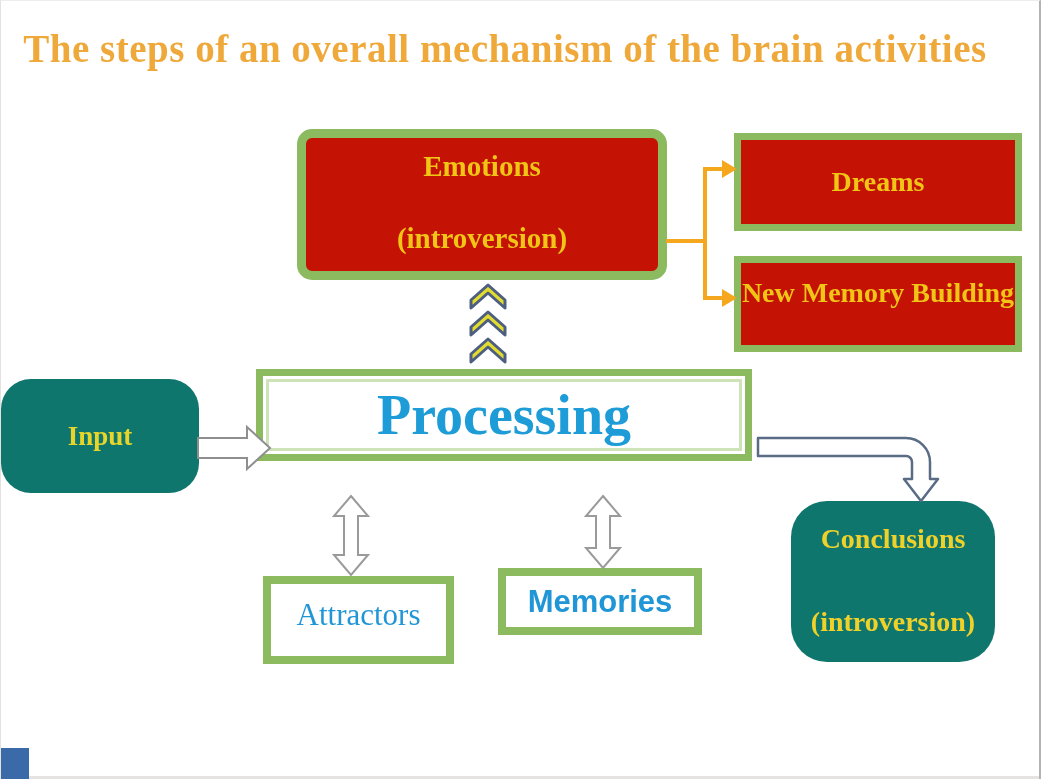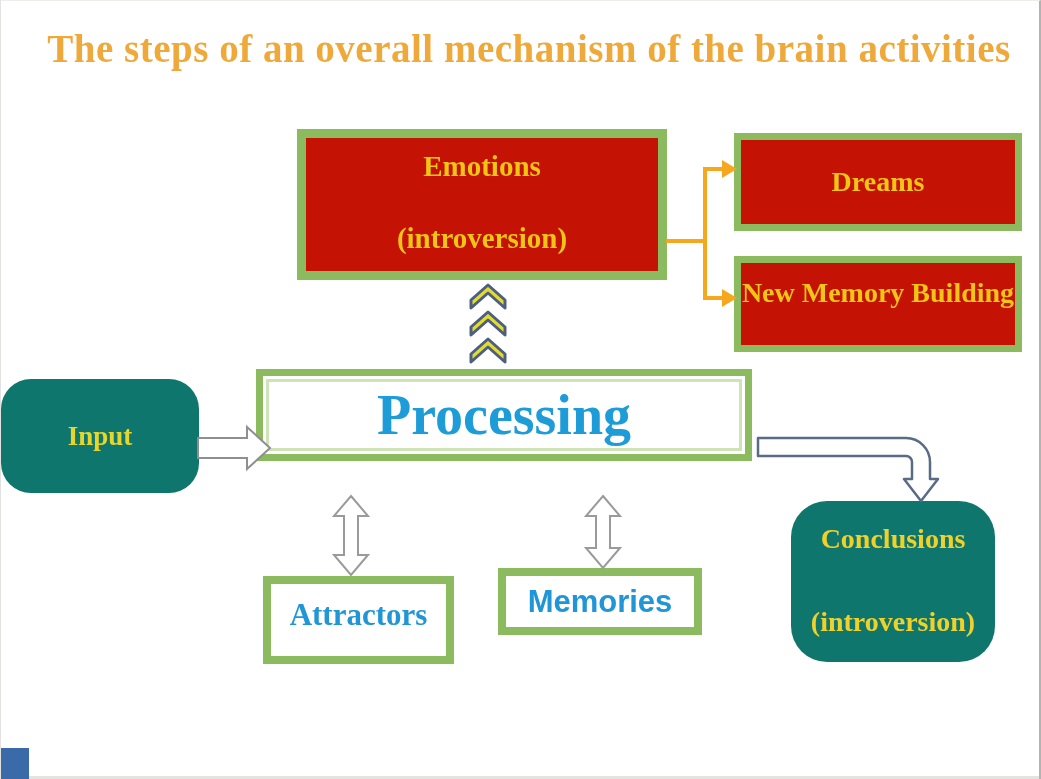--- a/index.html
+++ b/index.html
@@ -8,21 +8,21 @@
     width:1041px;height:779px;
     background:#ffffff;
     overflow:hidden;
     font-family:"Liberation Serif", serif;
     border-left:1px solid #e4e2e0;
     border-right:2px solid #b5b3b1;
     border-top:1px solid #efedeb;
     box-sizing:border-box;
   }
   .title{
-    position:absolute;left:28px;top:20px;width:1000px;
+    position:absolute;left:4px;top:20px;width:1000px;
     text-align:center;
     color:#EFA93B;
     font-size:39px;font-weight:bold;
     line-height:1.42;
     letter-spacing:0.5px;
   }
   .node{position:absolute;box-sizing:border-box;display:flex;flex-direction:column;align-items:center;}
   .red-node{
     background:#C41205;
     border:9px solid #8CBA5F;
@@ -34,31 +34,31 @@
     background:#0f766e;
     color:#EFD12A;
     font-weight:bold;
     text-align:center;
   }
   .green-frame{
     background:#ffffff;
     border:8px solid #8CBA5F;
     text-align:center;
   }
-  #emotions{left:296px;top:128px;width:370px;height:151px;justify-content:space-between;padding:12px 6px 16px 6px;font-size:29px;}
+  #emotions{left:296px;top:128px;width:370px;height:151px;justify-content:space-between;padding:12px 6px 16px 6px;font-size:29px;border-radius:15px;}
   #dreams{left:733px;top:132px;width:288px;height:98px;border-width:7px;padding-top:26px;font-size:28px;}
   #newmem{left:733px;top:255px;width:288px;height:96px;border-width:7px;padding-top:10px;font-size:28px;line-height:1.4;}
   #processing{left:255px;top:368px;width:496px;height:92px;border-width:7px;
     box-shadow:inset 0 0 0 3px #ffffff, inset 0 0 0 6px #cfe3b8;
     justify-content:center;}
   #processing .big{color:#1E9CD7;font-size:56px;font-weight:bold;}
   #input{left:0px;top:378px;width:198px;height:114px;border-radius:30px;justify-content:center;font-size:27px;color:#E8D52A;}
   #conclusions{left:790px;top:500px;width:204px;height:161px;border-radius:36px;justify-content:space-between;padding:22px 4px 24px 4px;font-size:28px;color:#EFD12A;}
   #attractors{left:262px;top:575px;width:191px;height:88px;padding-top:13px;}
-  #attractors .lbl{color:#2196D6;font-size:31px;font-weight:bold;}
+  #attractors .lbl{color:#2196D6;font-size:31px;font-weight:normal;}
   #memories{left:497px;top:567px;width:204px;height:67px;padding-top:8px;}
   #memories .lbl{color:#2196D6;font-size:31px;font-weight:bold;font-family:"Liberation Sans", sans-serif;}
   #overlay{position:absolute;left:0;top:0;width:1041px;height:779px;pointer-events:none;}
   .bottom-strip{position:absolute;left:0;top:775px;width:1041px;height:4px;background:#e5e2df;}
   .corner-bar{position:absolute;left:0;top:747px;width:28px;height:32px;background:#3A6BA8;}
 </style>
 </head>
 <body>
 
 <div id="canvas">

